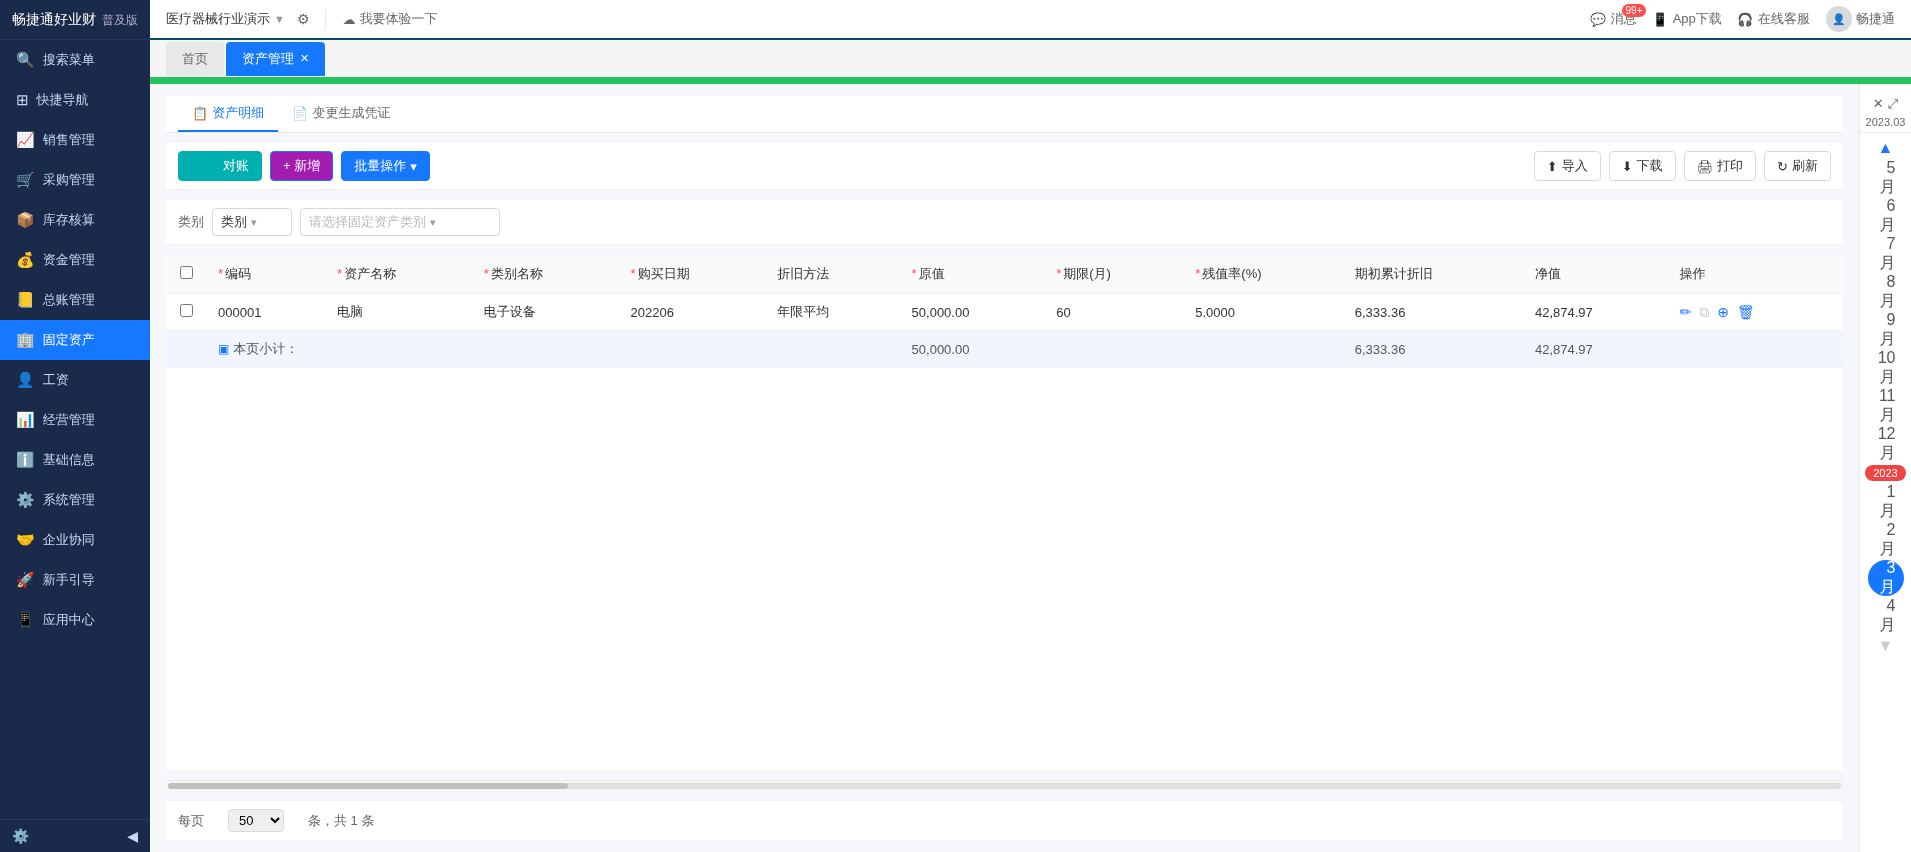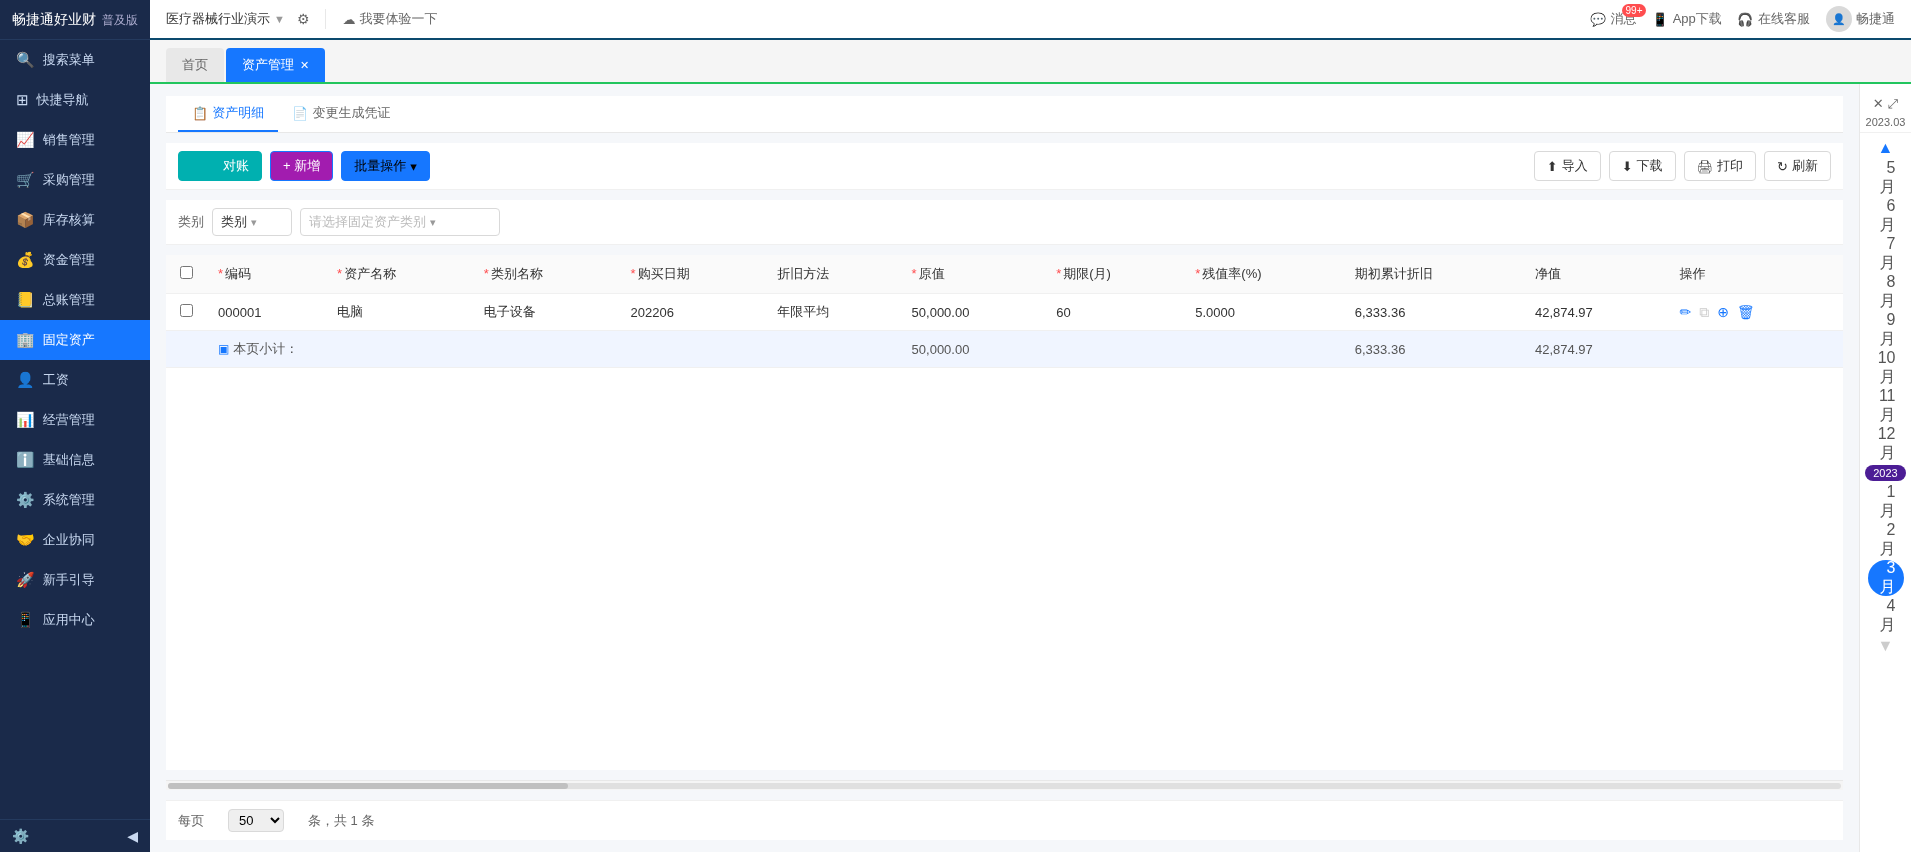--- a/index.html
+++ b/index.html
@@ -128,23 +128,23 @@
       align-items: center;
       justify-content: center;
       color: #666;
       font-size: 11px;
     }
 
     
     .tabbar {
       height: 44px;
       background: #f5f5f5;
-      border-bottom: 2px solid #22c55e;
-      display: flex;
-      align-items: flex-end;
+      border-bottom: 7px solid #22c55e;
+      display: flex;
+      align-items: center;
       padding: 0 16px;
       gap: 0;
       flex-shrink: 0;
     }
     .tab {
       padding: 8px 16px;
       font-size: 13px;
       cursor: pointer;
       border-radius: 4px 4px 0 0;
       display: flex;
@@ -220,21 +220,21 @@
       background: #fff;
       color: #333;
       font-size: 13px;
       cursor: pointer;
       display: flex;
       align-items: center;
       gap: 4px;
     }
     .btn-primary { background: #a21caf; color: #fff; border-color: #1677ff; }
     .btn-teal { background: #00b0b0; color: #fff; border-color: #00b0b0; padding-left: 44px; }
-    .btn-batch { background: #1677ff; color: #000000; border-color: #1677ff; }
+    .btn-batch { background: #1677ff; color: #ffffff; border-color: #1677ff; }
 
     
     .filter-bar {
       display: flex;
       align-items: center;
       gap: 8px;
       padding: 8px 12px;
       background: #fff;
       border-bottom: 1px solid #f0f0f0;
     }
@@ -700,21 +700,21 @@
           <div class="timeline-month">5月</div>
           <div class="timeline-month">6月</div>
           <div class="timeline-month">7月</div>
           <div class="timeline-month">8月</div>
           <div class="timeline-month">9月</div>
           <div class="timeline-month">10月</div>
           <div class="timeline-month">11月</div>
           <div class="timeline-month">12月</div>
         </div>
         <div class="timeline-section">
-          <div class="timeline-year" style="background:#4c1d95;color:#fff;border-radius:10px;padding:2px 8px;font-size:11px;margin:2px auto;">2023</div>
+          <div class="timeline-year" style="background:#ef4444;color:#fff;border-radius:10px;padding:2px 8px;font-size:11px;margin:2px auto;">2023</div>
           <div class="timeline-month">1月</div>
           <div class="timeline-month">2月</div>
           <div class="timeline-month active current-year-active">3月</div>
           <div class="timeline-month">4月</div>
           <span class="panel-bottom-btn" style="color:#ccc;font-size:16px;cursor:pointer;padding:2px;">▼</span>
         </div>
       </div>
     </div>
   </div>
 </div>

